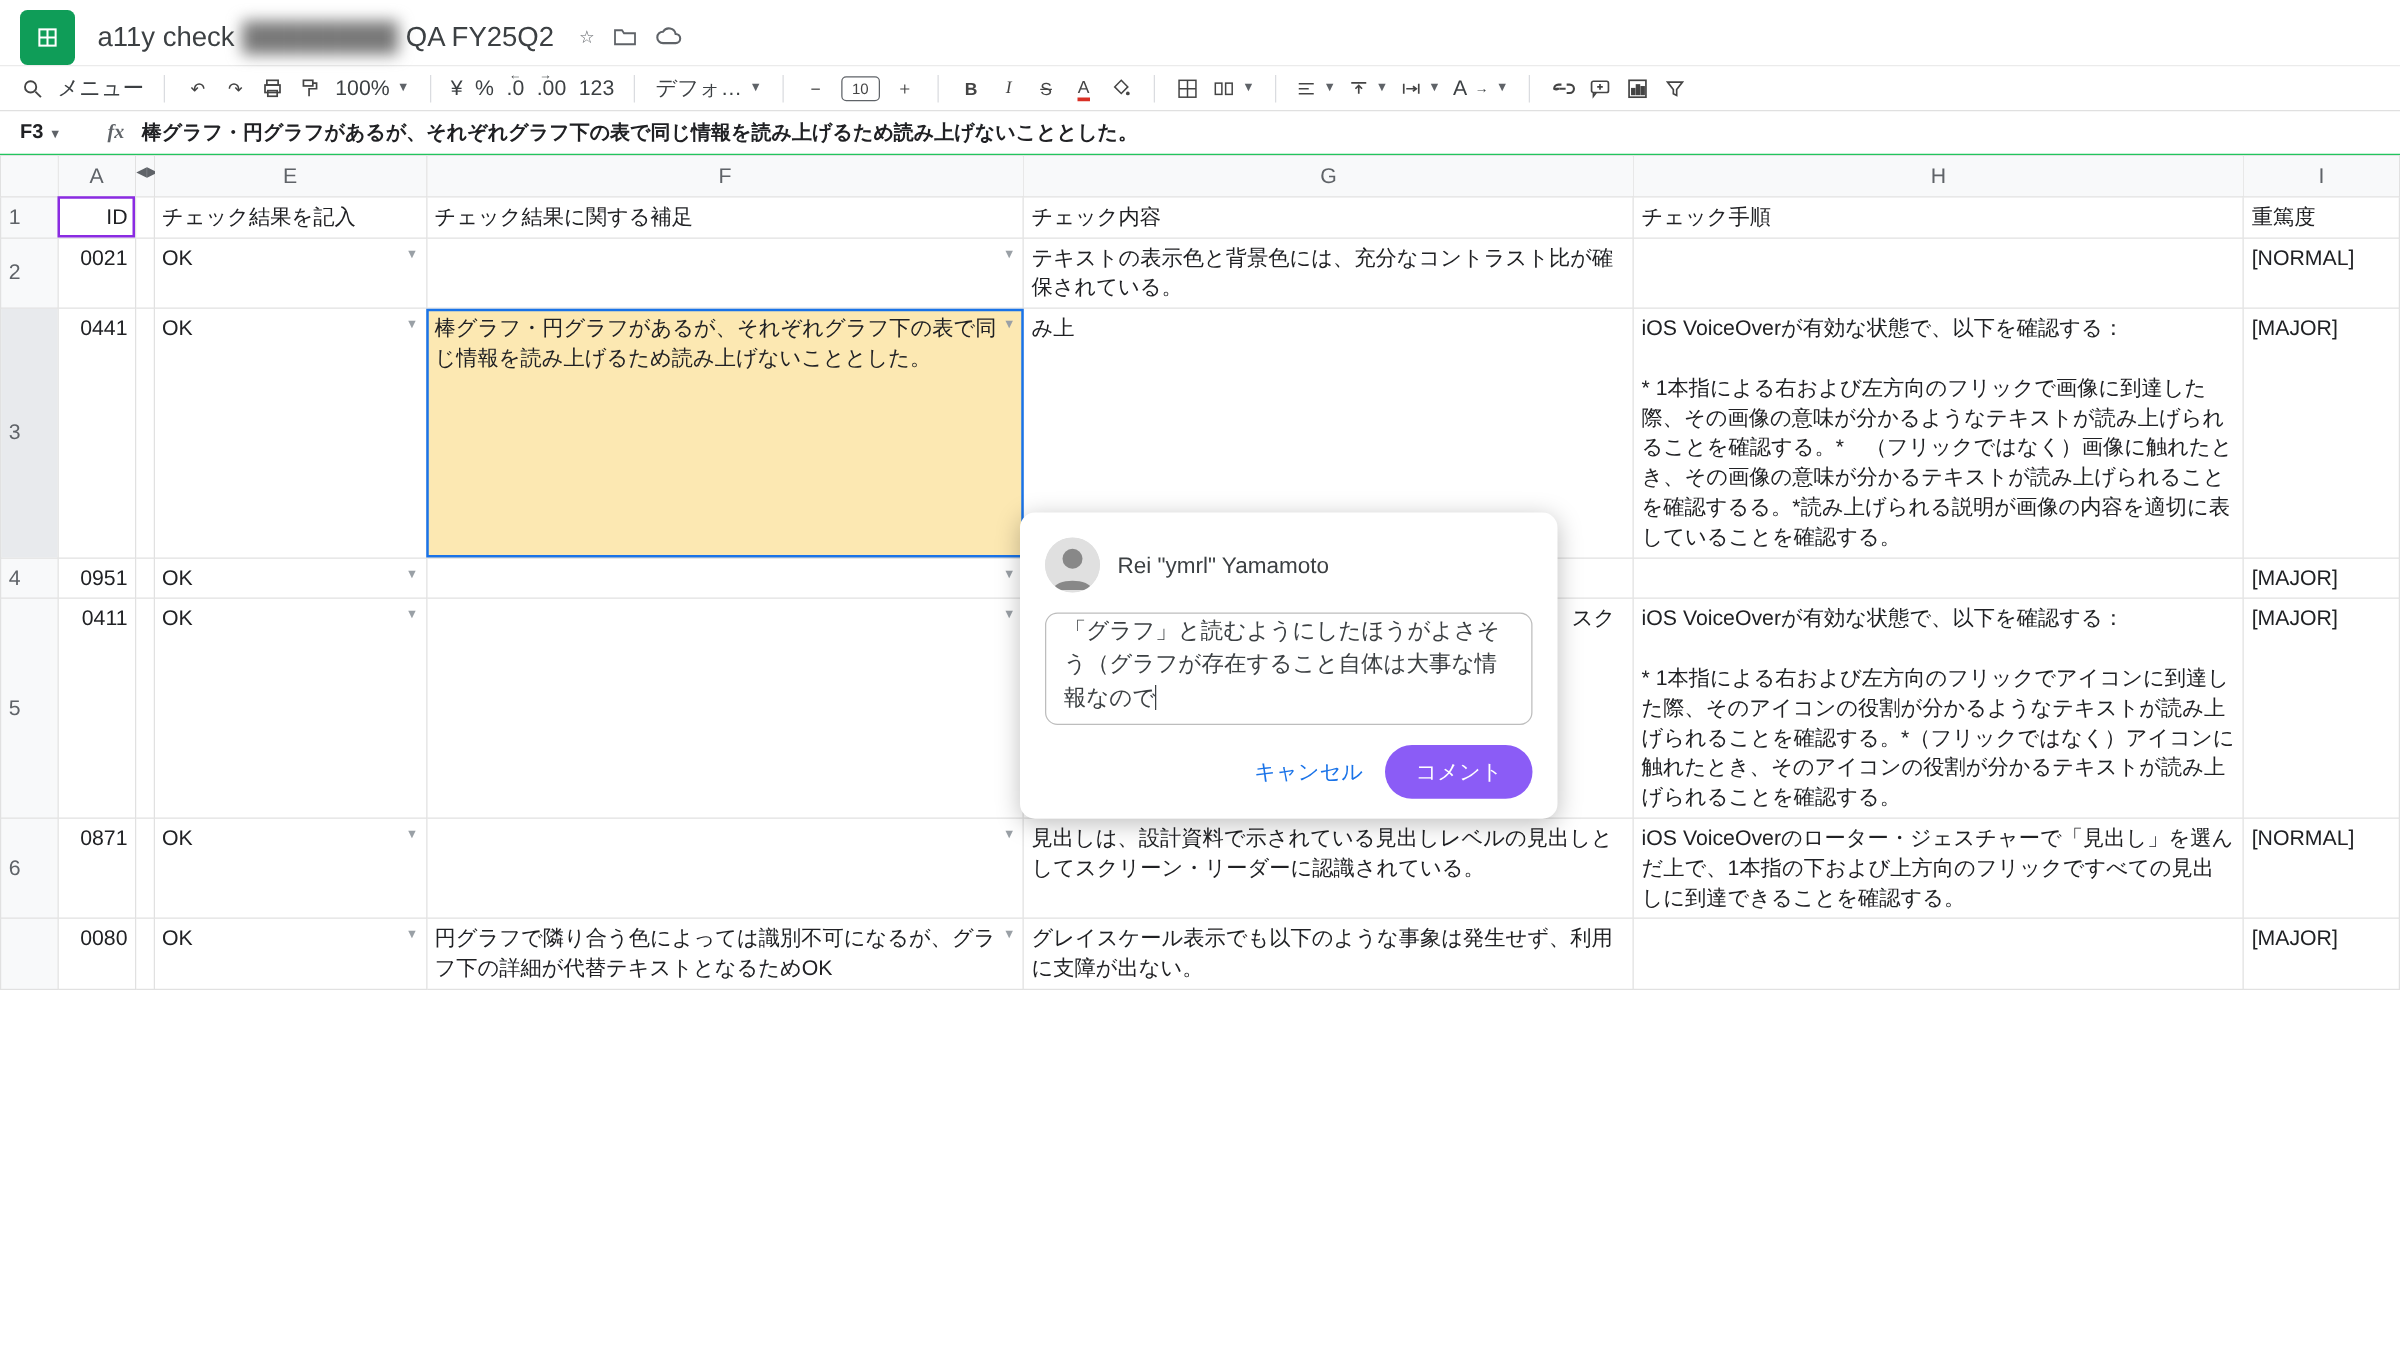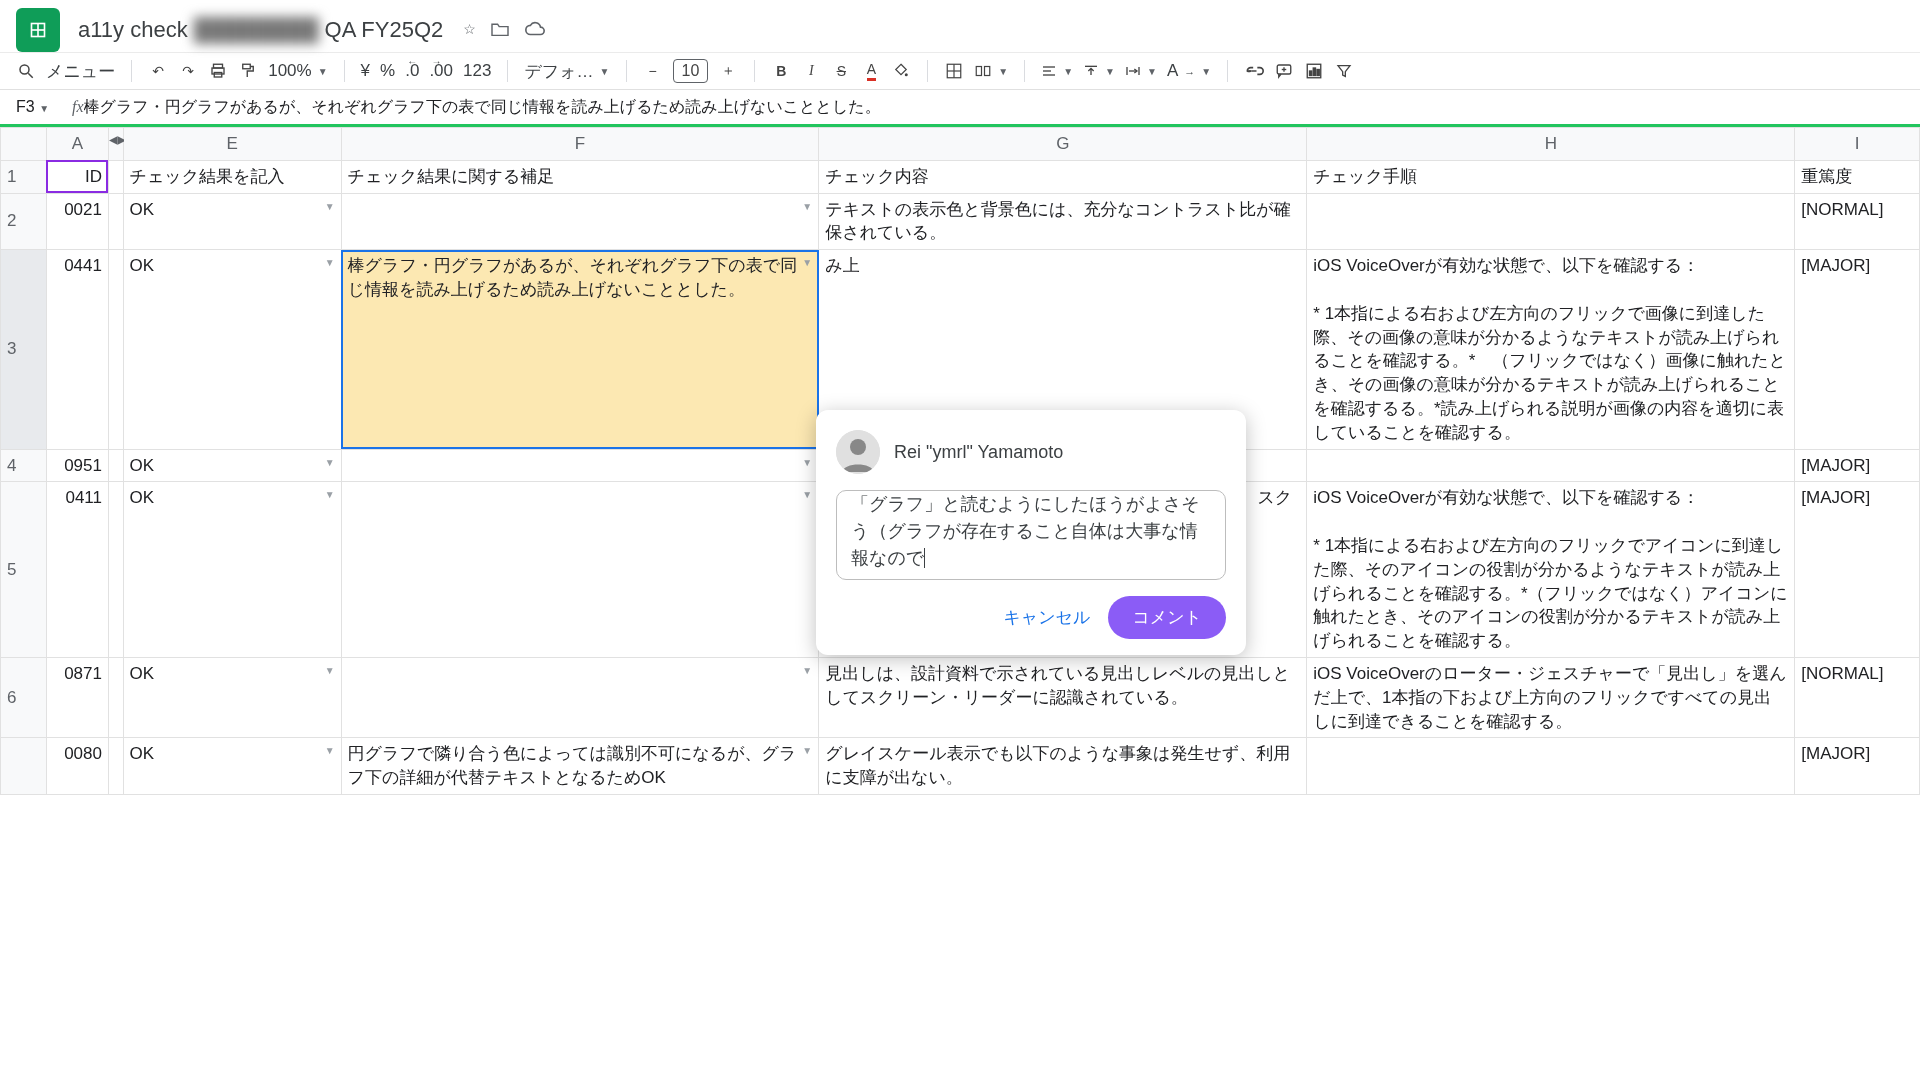--- a/index.html
+++ b/index.html
@@ -19,25 +19,25 @@
 
   
   .menubar { display: flex; gap: 20px; padding: 6px 0 10px 2px; font-size: 17px; color: #202124; }
   .menubar span { cursor: pointer; padding: 2px 2px; }
 
   
   .toolbar { display: flex; align-items: center; gap: 10px; padding: 6px 16px; border-top: 1px solid #ebebeb; border-bottom: 1px solid #e0e0e0; color: #444; }
   .tb-icon { width: 20px; height: 20px; display: inline-flex; align-items: center; justify-content: center; cursor: pointer; color: #444; }
   .tb-sep { width: 1px; height: 22px; background: #dadce0; margin: 0 6px; }
   .tb-text { font-size: 17px; color: #3c4043; cursor: pointer; display: inline-flex; align-items: center; gap: 6px; }
-  .font-size-box { border: 1.5px solid #5f6368; border-radius: 4px; padding: 2px 8px; font-size: 16px; min-width: 28px; text-align: center; }
+  .font-size-box { border: 1.5px solid #5f6368; border-radius: 4px; padding: 2px 8px; font-size: 12px; min-width: 28px; text-align: center; }
   .caret { font-size: 10px; color: #5f6368; }
 
   
-  .formulabar { display: flex; align-items: center; padding: 6px 12px; border-bottom: 3px solid #22c55e; font-size: 16px; }
+  .formulabar { display: flex; align-items: center; padding: 6px 12px; border-bottom: 1px solid #22c55e; gap: 14px; font-size: 16px; font-weight: bold; }
   .cellref { min-width: 60px; padding: 2px 4px; }
   .fx { font-style: italic; color: #5f6368; font-family: serif; }
   .formula-text { flex: 1; white-space: nowrap; overflow: hidden; }
 
   
   .grid-wrap { flex: 1; overflow: auto; position: relative; }
   table.sheet { border-collapse: collapse; table-layout: fixed; width: 100%; }
   table.sheet th, table.sheet td { border: 1px solid #e1e1e1; vertical-align: top; padding: 4px 6px; font-size: 17px; line-height: 1.4; text-align: left; }
   table.sheet thead th { background: #f8f9fa; color: #5f6368; font-weight: normal; text-align: center; height: 26px; position: sticky; top: 0; }
   .rowhead { background: #f8f9fa; color: #5f6368; text-align: center; width: 44px; font-size: 14px; vertical-align: middle !important; }

